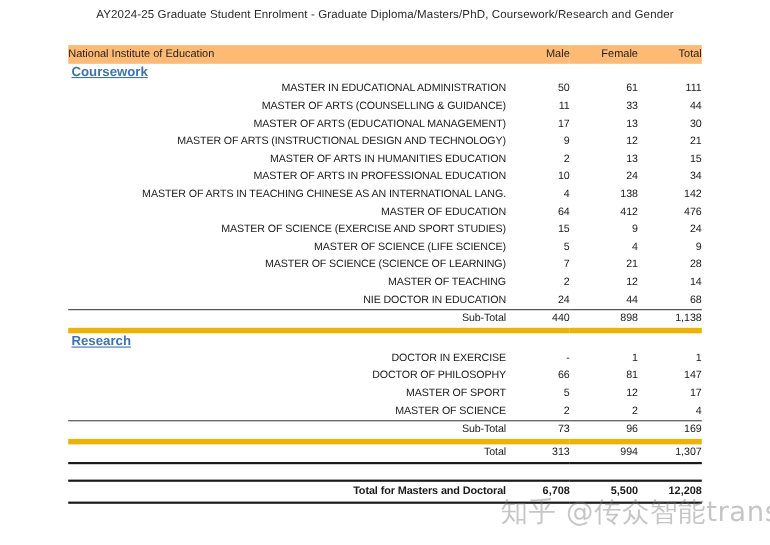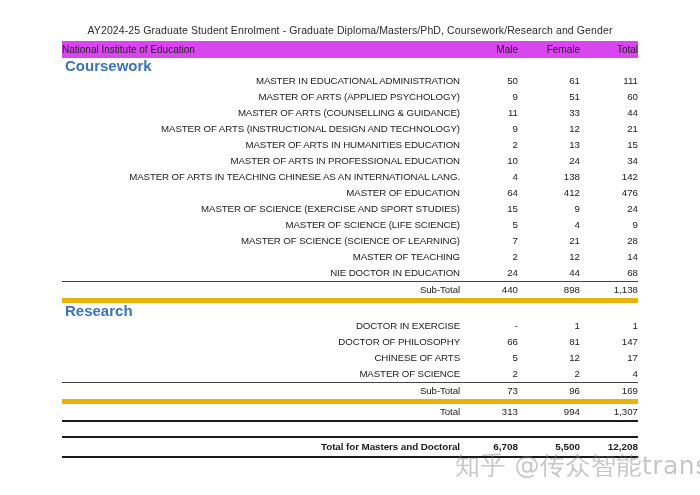--- a/index.html
+++ b/index.html
@@ -14,21 +14,21 @@
     overflow: hidden;
     font-family: "Liberation Sans", sans-serif;
     color: #1a1a1a;
     -webkit-font-smoothing: antialiased;
   }
 
   
   #page-title {
     position: absolute;
     left: 0;
-    top: 24px;
+    top: 7px;
     width: 700px;
     text-align: center;
     font-size: 10.5px;
     color: #2b2b2b;
     letter-spacing: 0.01em;
     white-space: nowrap;
   }
 
   
   #table-wrap {
@@ -49,37 +49,38 @@
     font-weight: normal;
   }
 
   col.c-label  { width: 398px; }
   col.c-male   { width: 58px; }
   col.c-female { width: 62px; }
   col.c-total  { width: 58px; }
 
   
   tr.head-row > th {
-    background: #d946ef;
+    background: #fdba74;
     height: 17px;
     line-height: 17px;
     font-size: 10px;
     color: #1f1f1f;
   }
   th.h-label { text-align: left; padding-left: 3px; }
   th.h-num   { text-align: right; padding-right: 4px; margin-top: 32px; }
 
   
   tr.section-row > td {
     height: 15px;
     line-height: 15px;
     color: #3d72b4;
     font-weight: bold;
-    font-size: 15px;
+    font-size: 12px;
     padding-left: 3px;
+    text-decoration: underline;
   }
 
   
   tr.data-row > td {
     height: 16px;
     line-height: 16px;
   }
   td.d-label {
     text-align: right;
     padding-left: 3px;
@@ -155,30 +156,30 @@
         <tr class="section-row">
           <td class="s-label" colspan="4">Coursework</td>
         </tr>
         <tr class="data-row">
           <td class="d-label">MASTER IN EDUCATIONAL ADMINISTRATION</td>
           <td class="d-num">50</td>
           <td class="d-num">61</td>
           <td class="d-num">111</td>
         </tr>
         <tr class="data-row">
-          <td class="d-label">MASTER OF ARTS (APPLIED PSYCHOLOGY)</td>
-          <td class="d-num">9</td>
-          <td class="d-num">51</td>
-          <td class="d-num">60</td>
-        </tr>
-        <tr class="data-row">
           <td class="d-label">MASTER OF ARTS (COUNSELLING &amp; GUIDANCE)</td>
           <td class="d-num">11</td>
           <td class="d-num">33</td>
           <td class="d-num">44</td>
+        </tr>
+        <tr class="data-row">
+          <td class="d-label">MASTER OF ARTS (EDUCATIONAL MANAGEMENT)</td>
+          <td class="d-num">17</td>
+          <td class="d-num">13</td>
+          <td class="d-num">30</td>
         </tr>
         <tr class="data-row">
           <td class="d-label">MASTER OF ARTS (INSTRUCTIONAL DESIGN AND TECHNOLOGY)</td>
           <td class="d-num">9</td>
           <td class="d-num">12</td>
           <td class="d-num">21</td>
         </tr>
         <tr class="data-row">
           <td class="d-label">MASTER OF ARTS IN HUMANITIES EDUCATION</td>
           <td class="d-num">2</td>
@@ -248,21 +249,21 @@
           <td class="d-num">1</td>
           <td class="d-num">1</td>
         </tr>
         <tr class="data-row">
           <td class="d-label">DOCTOR OF PHILOSOPHY</td>
           <td class="d-num">66</td>
           <td class="d-num">81</td>
           <td class="d-num">147</td>
         </tr>
         <tr class="data-row">
-          <td class="d-label">CHINESE OF ARTS</td>
+          <td class="d-label">MASTER OF SPORT</td>
           <td class="d-num">5</td>
           <td class="d-num">12</td>
           <td class="d-num">17</td>
         </tr>
         <tr class="data-row">
           <td class="d-label">MASTER OF SCIENCE</td>
           <td class="d-num">2</td>
           <td class="d-num">2</td>
           <td class="d-num">4</td>
         </tr>

